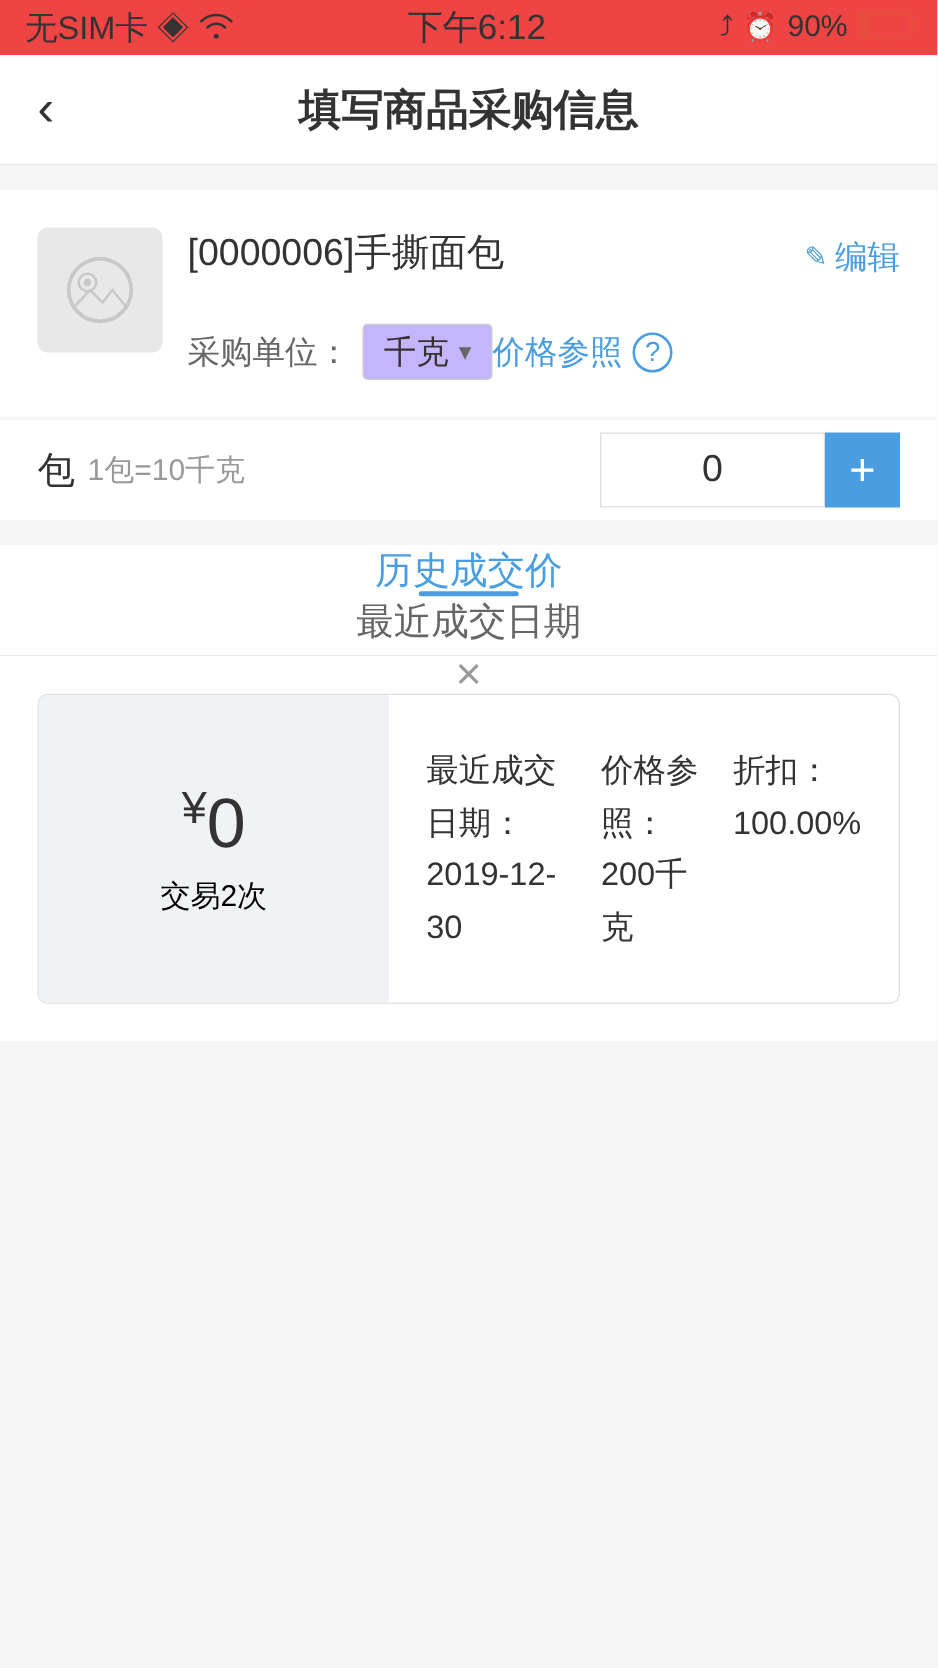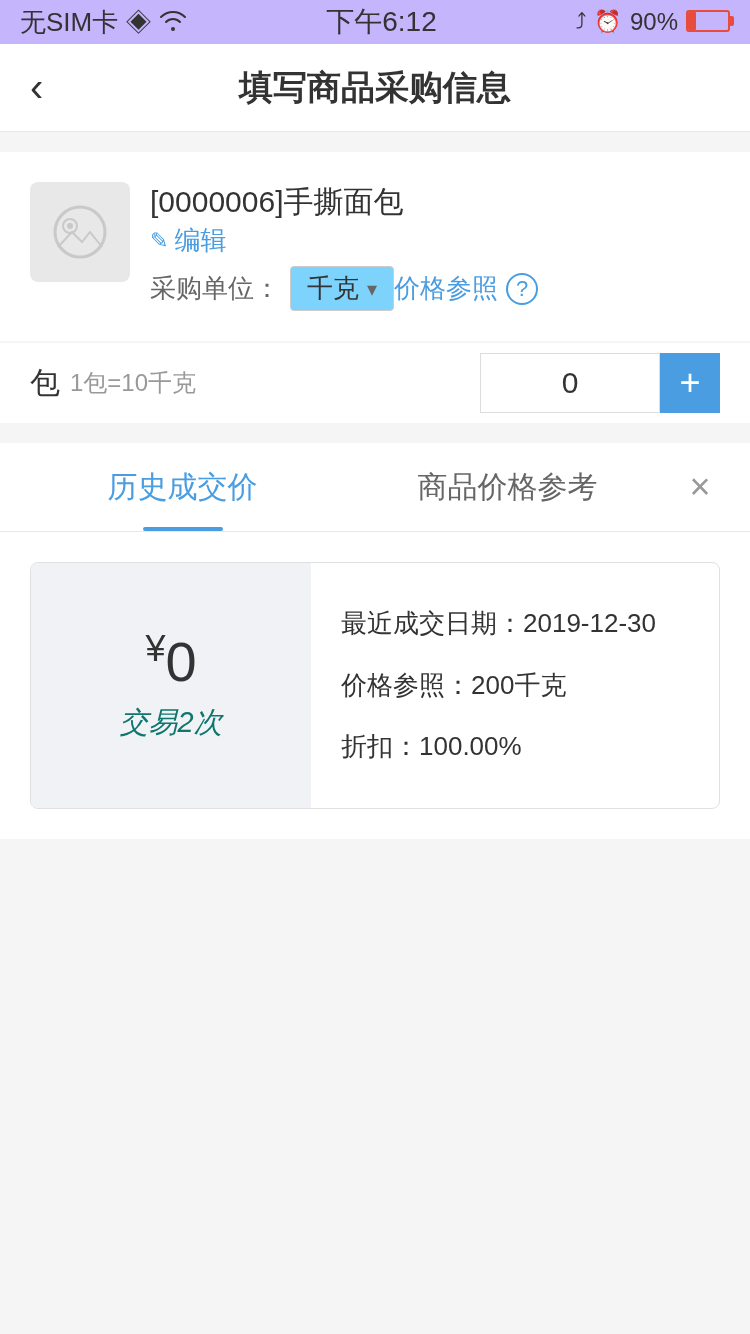--- a/index.html
+++ b/index.html
@@ -9,21 +9,21 @@
       min-height: 1334px;
       font-family: -apple-system, "PingFang SC", "Helvetica Neue", Arial, sans-serif;
       background: #f5f5f5;
       overflow-x: hidden;
     }
 
     
     .status-bar {
       width: 750px;
       height: 44px;
-      background: #c4b5fd;
+      background: #ef4444;
       display: flex;
       align-items: center;
       justify-content: space-between;
       padding: 0 20px;
       font-size: 28px;
     }
     .status-left {
       display: flex;
       align-items: center;
       gap: 8px;
@@ -117,23 +117,22 @@
       width: 60px;
       height: 60px;
       opacity: 0.5;
     }
     .product-info {
       flex: 1;
     }
     .product-header {
       display: flex;
       justify-content: space-between;
-      align-items: flex-start;
-      margin-bottom: 8px;
-      flex-direction: column;
+      align-items: flex-end;
+      margin-bottom: 36px;
     }
     .product-name {
       font-size: 30px;
       color: #333;
       font-weight: 500;
     }
     .edit-btn {
       font-size: 26px;
       color: #4a9de0;
       display: flex;
@@ -149,21 +148,21 @@
     .unit-label {
       font-size: 26px;
       color: #666;
     }
     .unit-select {
       border: 1px solid #ccc;
       border-radius: 4px;
       padding: 4px 16px;
       font-size: 26px;
       color: #333;
-      background: #7dd3fc;
+      background: #c4b5fd;
       display: inline-flex;
       align-items: center;
       gap: 8px;
       cursor: pointer;
       margin-left: 10px;
     }
     .unit-dropdown-arrow {
       font-size: 20px;
       color: #666;
     }
@@ -239,20 +238,21 @@
     .tabs-section {
       background: #ffffff;
       margin-top: 20px;
       border-bottom: 1px solid #e8e8e8;
     }
     .tabs-bar {
       display: flex;
       align-items: center;
       height: 88px;
       padding: 0 20px;
+      flex-direction: column;
     }
     .tab-item {
       flex: 1;
       display: flex;
       flex-direction: column;
       align-items: center;
       justify-content: center;
       height: 100%;
       font-size: 30px;
       cursor: pointer;
@@ -309,29 +309,28 @@
       font-size: 56px;
       color: #333;
       font-weight: 300;
       margin-bottom: 10px;
     }
     .history-price .yuan {
       font-size: 36px;
       vertical-align: super;
     }
     .history-trades {
-      font-size: 29px;
-      color: #0f766e;
-      font-style: italic;
+      font-size: 24px;
+      color: #000000;
     }
     .history-right {
       flex: 1;
       padding: 40px 30px;
       display: flex;
-      flex-direction: column;
+      flex-direction: row;
       gap: 20px;
     }
     .history-detail-row {
       font-size: 26px;
       color: #333;
       line-height: 1.6;
     }
 
     
     .bottom-area {
@@ -414,21 +413,21 @@
   </div>
 </div>
 
 <div class="tabs-section">
   <div class="tabs-bar">
     <div class="tab-item active">
       <span>历史成交价</span>
       <div class="tab-underline"></div>
     </div>
     <div class="tab-item inactive">
-      <span>商品价格参考</span>
+      <span>最近成交日期</span>
     </div>
     <div class="tab-close">×</div>
   </div>
 </div>
 
 <div class="history-section">
   <div class="history-card">
     <div class="history-left">
       <div class="history-price">
         <span class="yuan">¥</span><span>0</span>

